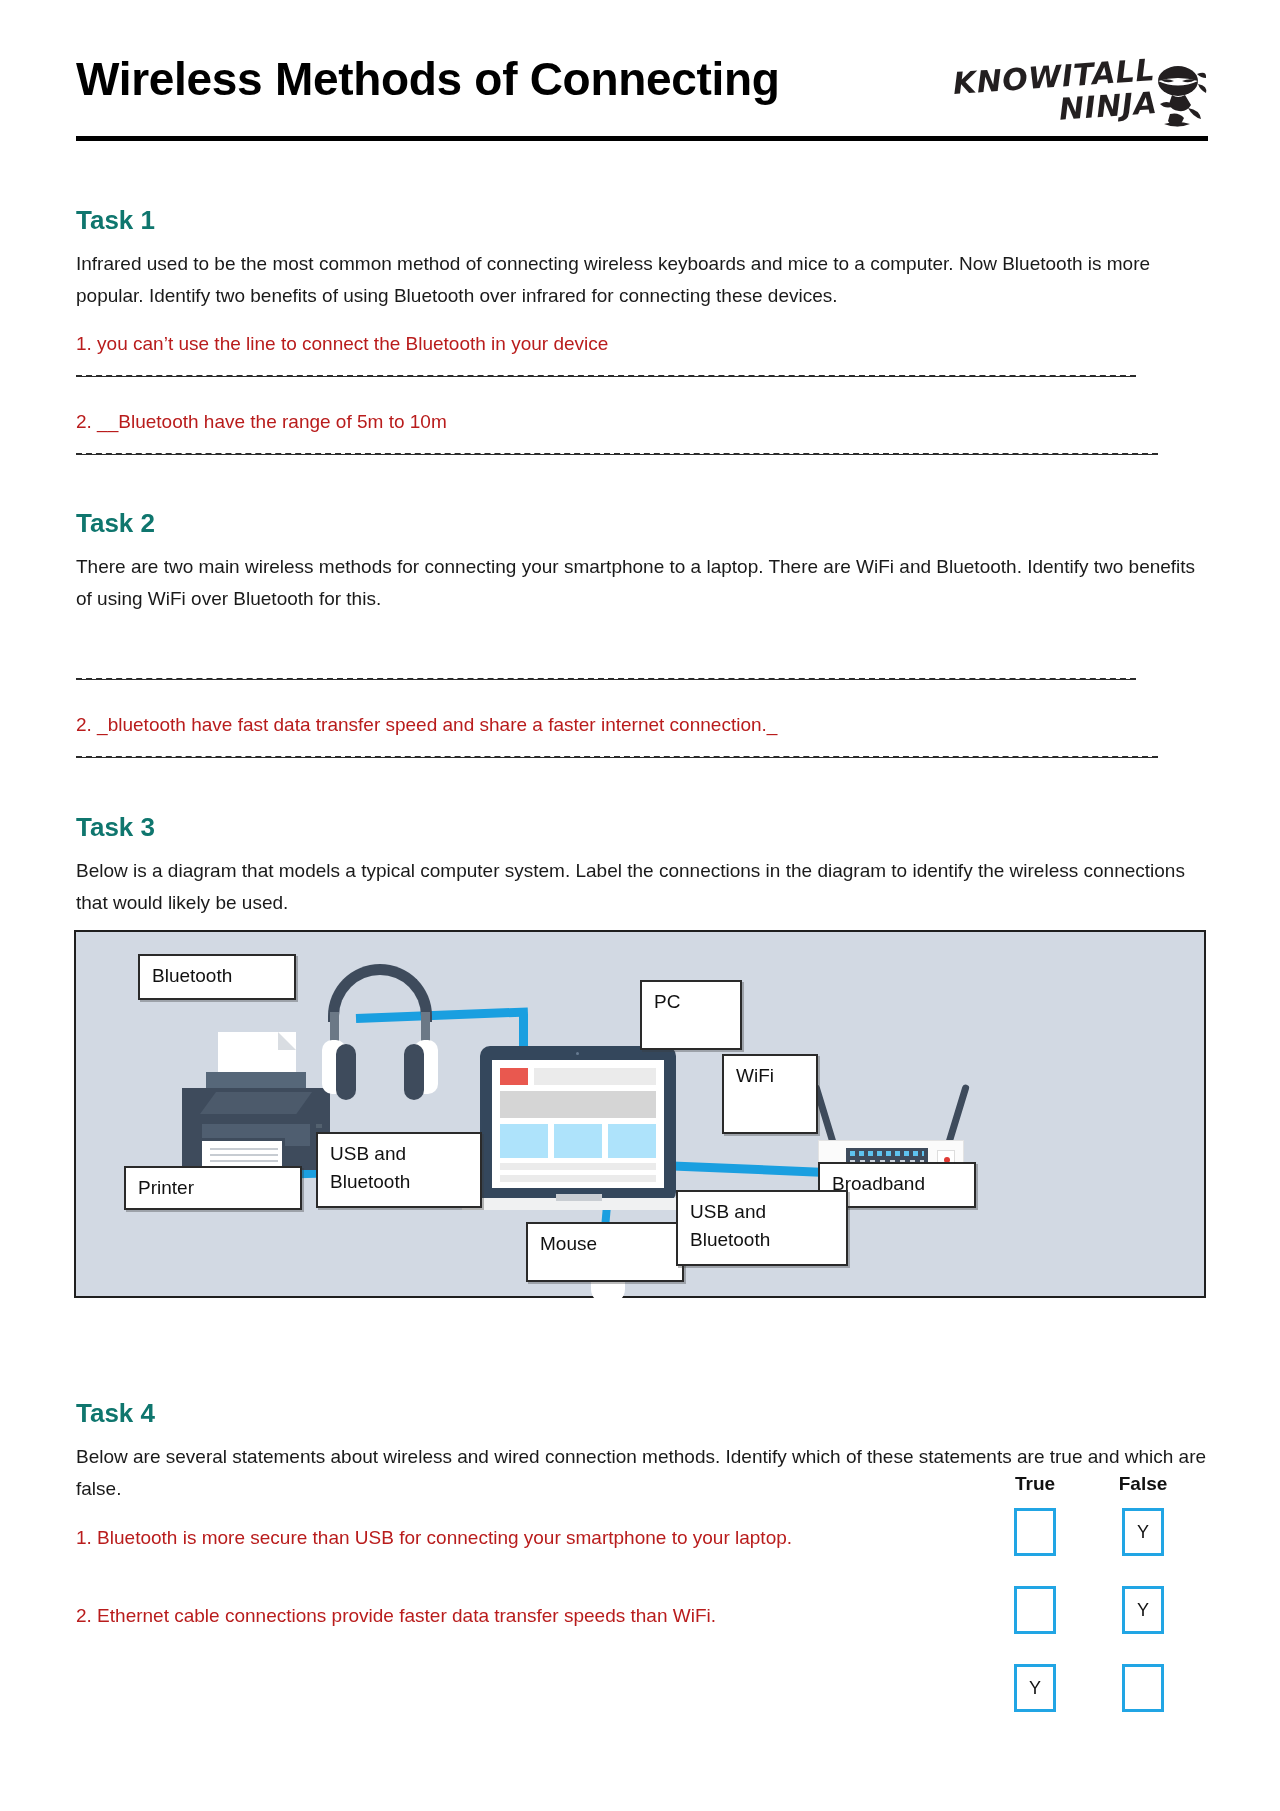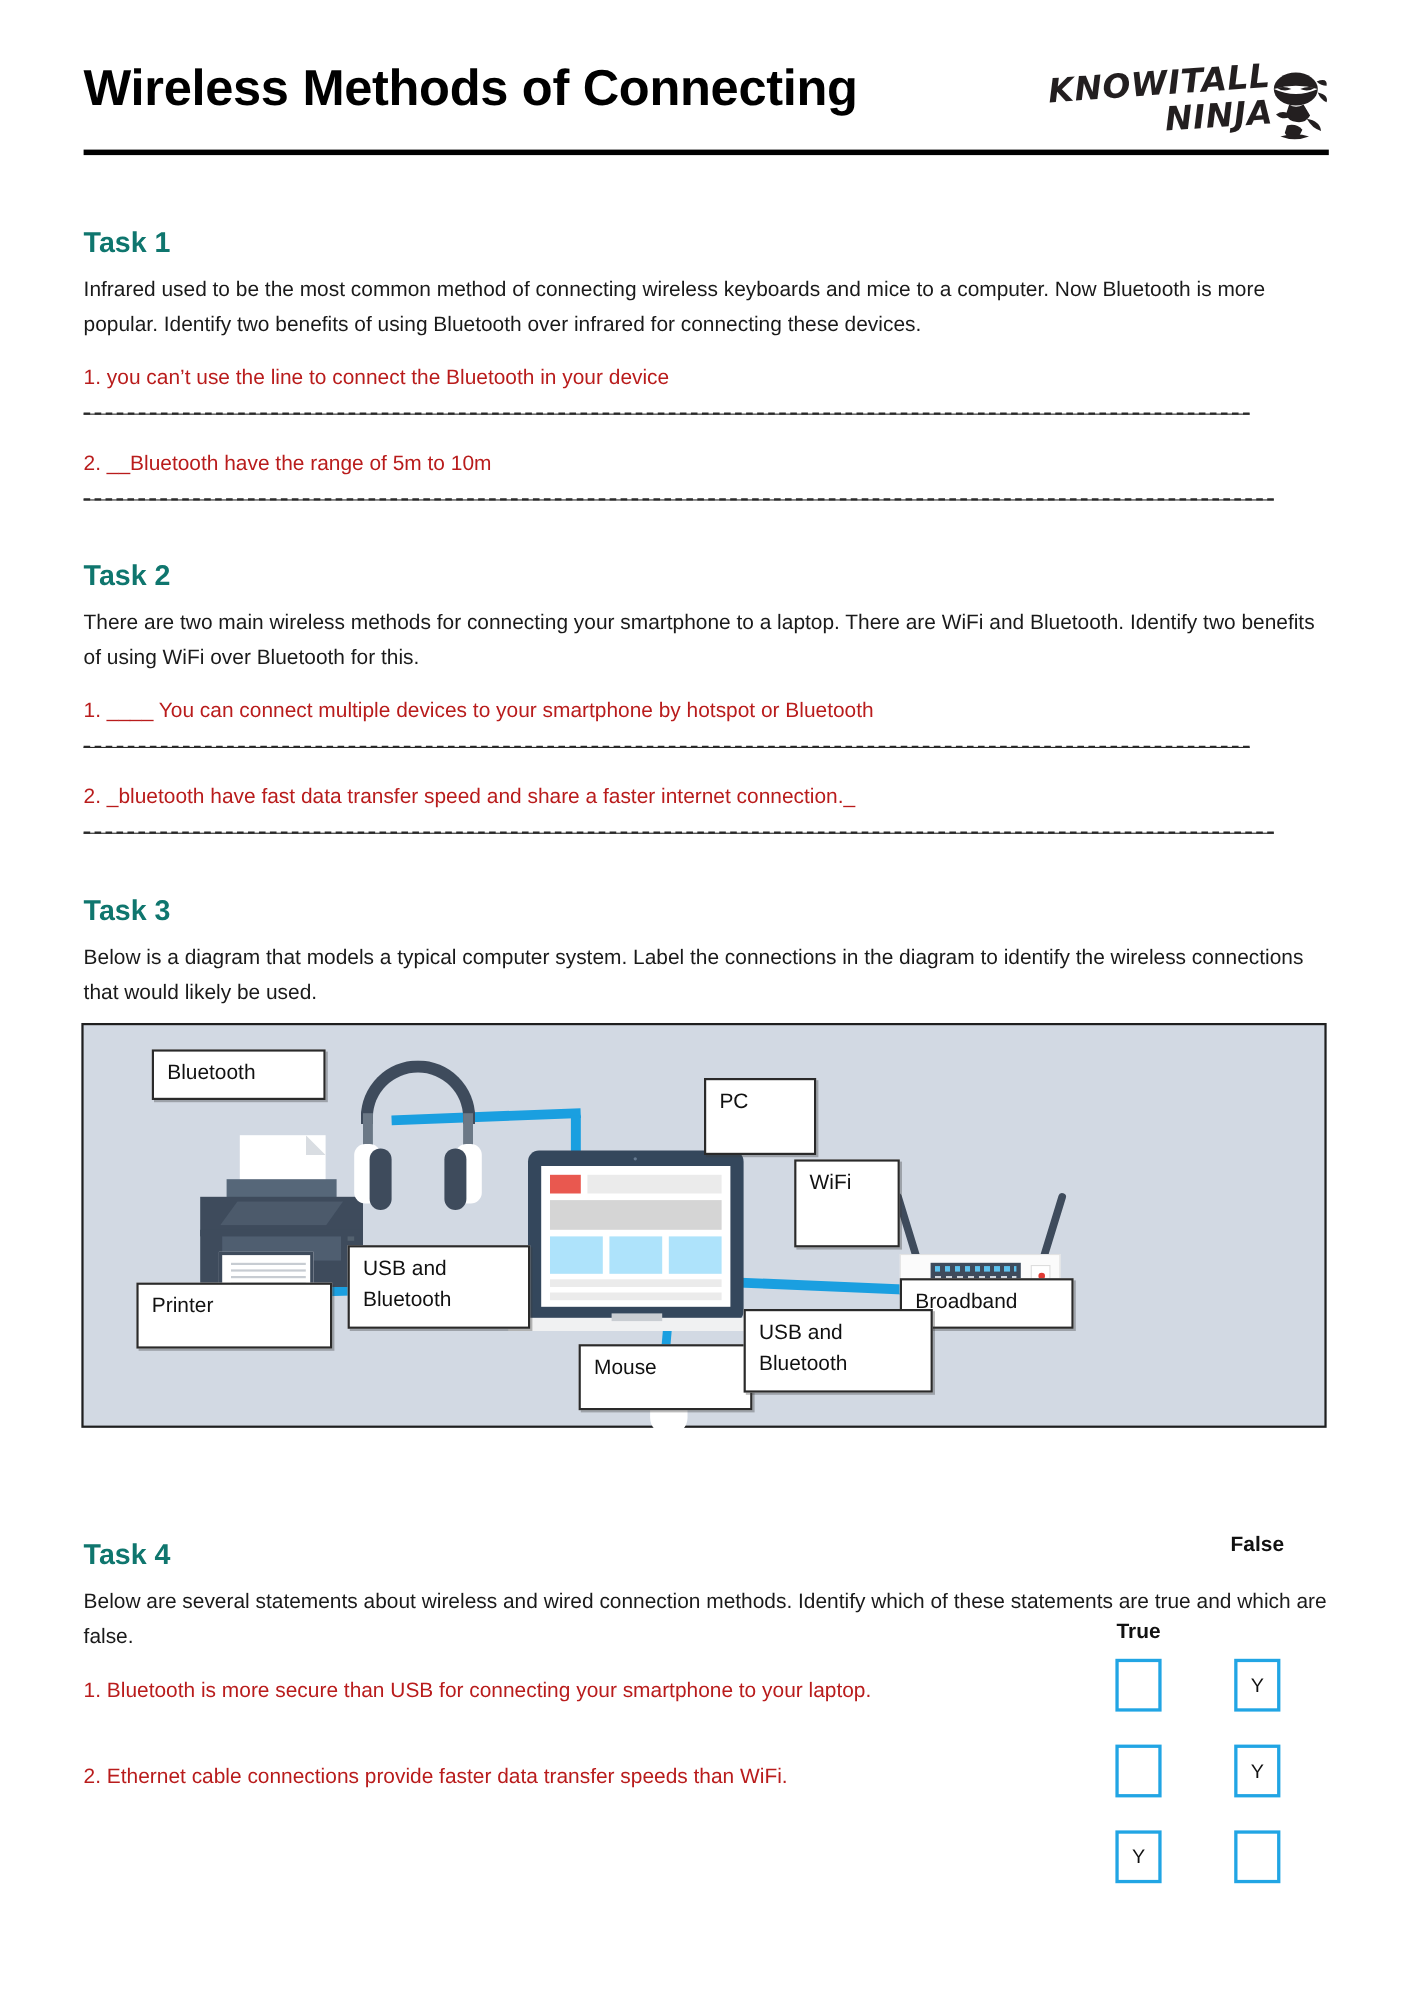--- a/index.html
+++ b/index.html
@@ -355,21 +355,20 @@
 
   <div class="task-heading" style="left:76px; top:205px;">Task 1</div>
   <div class="body-text" style="left:76px; top:248px; width:1120px;">Infrared used to be the most common method of connecting wireless keyboards and mice to a computer. Now Bluetooth is more popular. Identify two benefits of using Bluetooth over infrared for connecting these devices.</div>
   <div class="answer-line" style="left:76px; top:330px;">1. you can’t use the line to connect the Bluetooth in your device</div>
   <div class="rule" style="left:76px; top:375px; width:1060px;"></div>
   <div class="answer-line" style="left:76px; top:408px;">2. __Bluetooth have the range of 5m to 10m</div>
   <div class="rule" style="left:76px; top:453px; width:1082px;"></div>
 
   <div class="task-heading" style="left:76px; top:508px;text-align:right;">Task 2</div>
   <div class="body-text" style="left:76px; top:551px; width:1130px;">There are two main wireless methods for connecting your smartphone to a laptop. There are WiFi and Bluetooth. Identify two benefits of using WiFi over Bluetooth for this.</div>
-  <div class="answer-line" style="left:76px; top:633px;">1. ____ You can connect multiple devices to your smartphone by hotspot or Bluetooth</div>
   <div class="rule" style="left:76px; top:678px; width:1060px;"></div>
   <div class="answer-line" style="left:76px; top:711px;">2. _bluetooth have fast data transfer speed and share a faster internet connection._</div>
   <div class="rule" style="left:76px; top:756px; width:1082px;"></div>
 
   <div class="task-heading" style="left:76px; top:812px;">Task 3</div>
   <div class="body-text" style="left:76px; top:855px; width:1110px;">Below is a diagram that models a typical computer system. Label the connections in the diagram to identify the wireless connections that would likely be used.</div>
 
   <div class="diagram">
 
     <div class="wire" style="left:280px; top:82px; width:172px; height:9px; transform:rotate(-2.2deg); transform-origin:left center;"></div>
@@ -447,38 +446,38 @@
       <div class="ms-split"></div>
       <div class="ms-wheel"></div>
     </div>
 
     <div class="label-box" style="left:62px; top:22px; width:158px; height:46px;">Bluetooth</div>
 
     <div class="label-box" style="left:564px; top:48px; width:102px; height:70px;">PC</div>
 
     <div class="label-box" style="left:646px; top:122px; width:96px; height:80px;">WiFi</div>
 
-    <div class="label-box" style="left:48px; top:232px; width:178px; height:60px; top:234px;">Printer</div>
+    <div class="label-box" style="left:48px; top:232px; width:178px; height:44px; top:234px;">Printer</div>
 
     <div class="label-box" style="left:240px; top:200px; width:166px; height:76px; white-space:pre-line;">USB and
 Bluetooth</div>
 
     <div class="label-box" style="left:742px; top:230px; width:158px; height:46px;">Broadband</div>
 
     <div class="label-box" style="left:450px; top:290px; width:158px; height:60px;">Mouse</div>
 
     <div class="label-box" style="left:600px; top:258px; width:172px; height:76px; white-space:pre-line;">USB and
 Bluetooth</div>
   </div>
 
   <div class="task-heading" style="left:76px; top:1398px;">Task 4</div>
   <div class="body-text" style="left:76px; top:1441px; width:1140px;">Below are several statements about wireless and wired connection methods. Identify which of these statements are true and which are false.</div>
 
   <div class="tf-head" style="left:1000px; top:1473px;">True</div>
-  <div class="tf-head" style="left:1108px; top:1394px;">False</div>
+  <div class="tf-head" style="left:1108px; top:1473px;">False</div>
 
   <div class="answer-line" style="left:76px; top:1524px;">1. Bluetooth is more secure than USB for connecting your smartphone to your laptop.</div>
   <div class="chk" style="left:1014px; top:1508px;"></div>
   <div class="chk" style="left:1122px; top:1508px;">Y</div>
 
   <div class="answer-line" style="left:76px; top:1602px;">2. Ethernet cable connections provide faster data transfer speeds than WiFi.</div>
   <div class="chk" style="left:1014px; top:1586px;"></div>
   <div class="chk" style="left:1122px; top:1586px;">Y</div>
 
   <div class="answer-line" style="left:76px; top:1680px;"></div>

